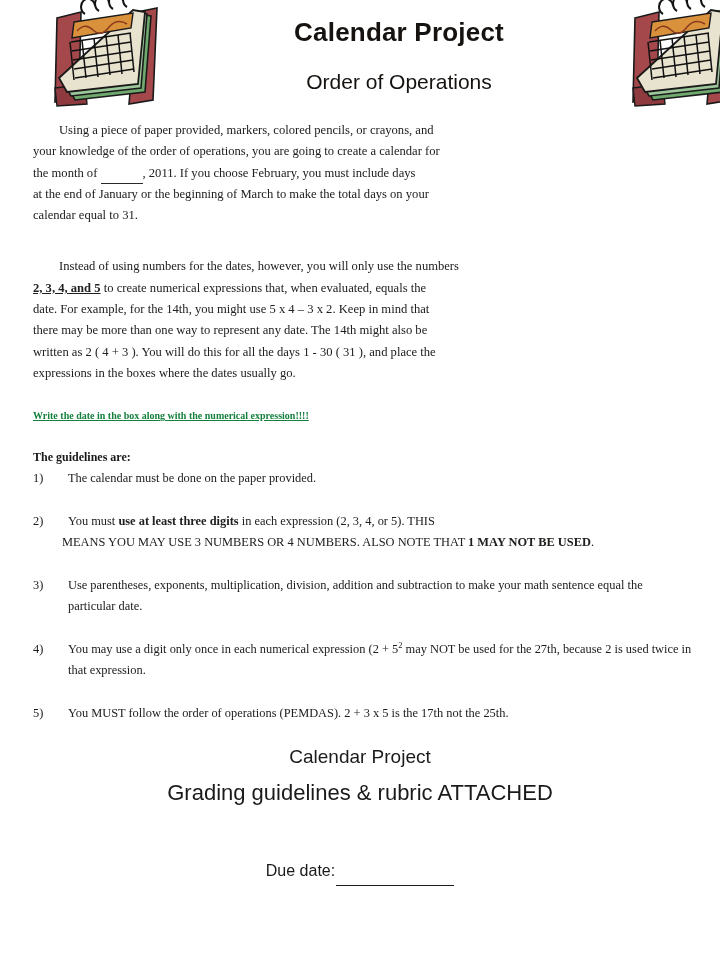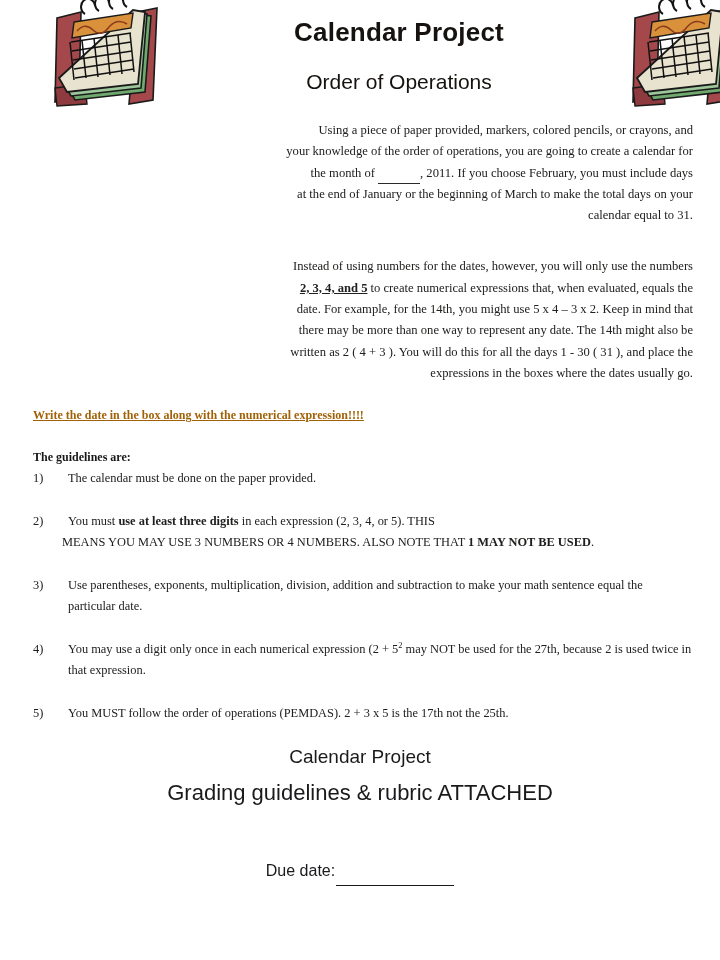--- a/index.html
+++ b/index.html
@@ -71,32 +71,31 @@
     left: 33px;
     top: 120px;
     width: 660px;
   }
 
   .para {
     font-size: 12.6px;
     line-height: 21.3px;
     color: #20201f;
     margin: 0;
-    text-align: right;
   }
   .para .indent { display: inline-block; width: 26px; }
   .gap-md { height: 21px; }
   .gap-lg { height: 30px; }
 
   .heading-ul {
-    font-size: 12px;
+    font-size: 10px;
     font-weight: bold;
     text-decoration: underline;
     line-height: 21px;
-    color: #a16207;
+    color: #15803d;
   }
   .heading-b {
     font-size: 12px;
     font-weight: bold;
     line-height: 21px;
     color: #18181a;
   }
 
   b.inl { font-weight: bold; }
   .bu { font-weight: bold; text-decoration: underline; margin-top: 20px; }

